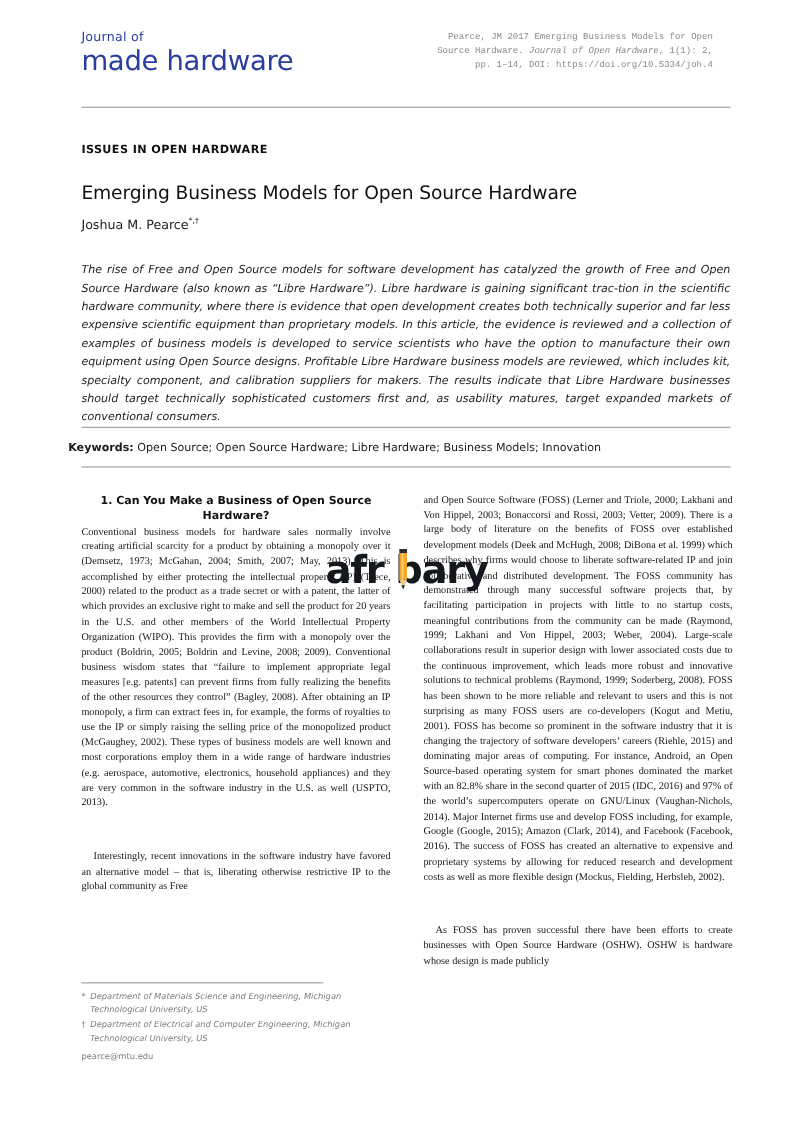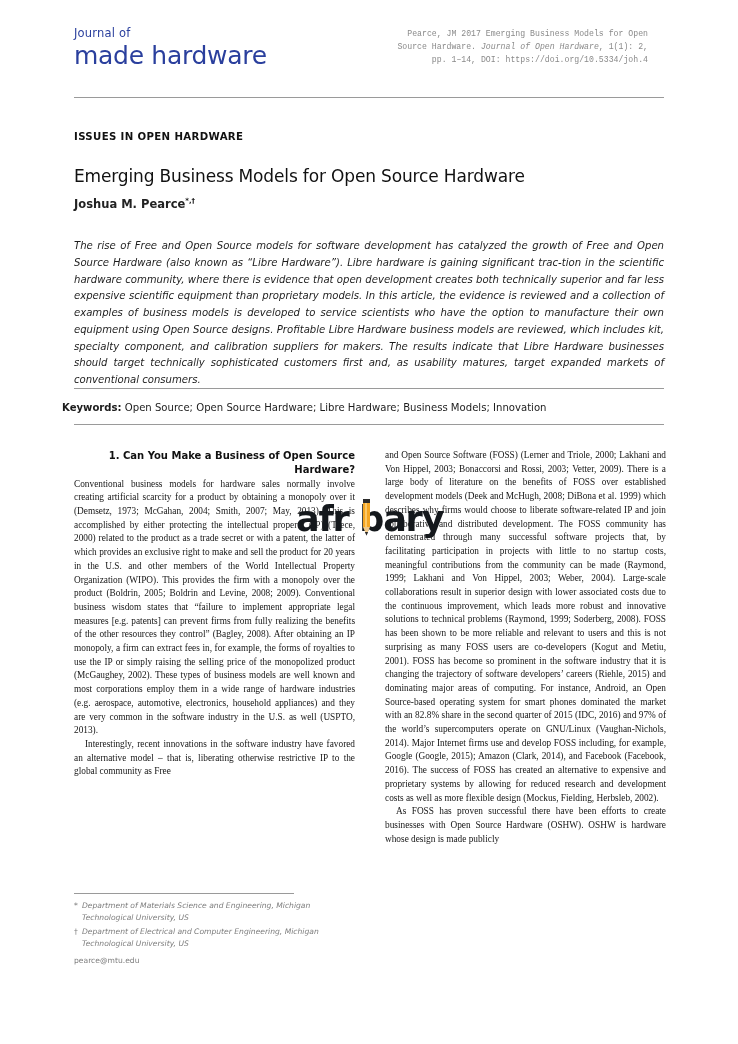--- a/index.html
+++ b/index.html
@@ -92,21 +92,20 @@
     letter-spacing: -0.15px;
     color: #111;
   }
   .author-line {
     position: absolute;
     left: 74px;
     top: 197px;
     font-family: "DejaVu Sans", sans-serif;
     font-size: 11.5px;
     color: #222;
-    font-weight: bold;
   }
   .author-line sup {
     font-size: 7px;
     vertical-align: super;
   }
 
   
   .abstract {
     position: absolute;
     left: 74px;
@@ -168,28 +167,29 @@
     font-family: "Liberation Serif", serif;
   }
   .col-left { left: 0; }
   .col-right { left: 311px; }
   .col h2 {
     font-family: "DejaVu Sans", sans-serif;
     font-size: 10px;
     font-weight: 700;
     line-height: 1.38;
     margin: 0 0 1px 0;
-    text-align: right;
+    text-align: center;
     color: #111;
   }
   .col p {
     margin: 0;
   }
   .col p.indent {
     text-indent: 11px;
+    margin-top: 35px;
   }
 
   
   .col-divider {
     position: absolute;
     left: 74px;
     top: 893px;
     width: 220px;
     height: 1px;
     background: #9a9a9a;

